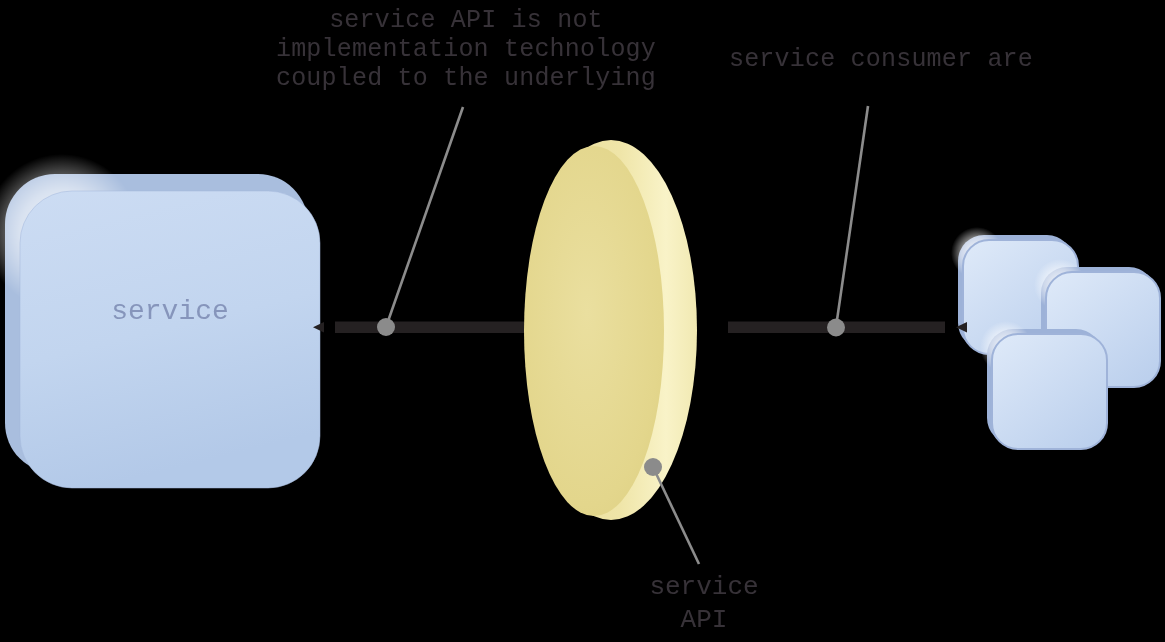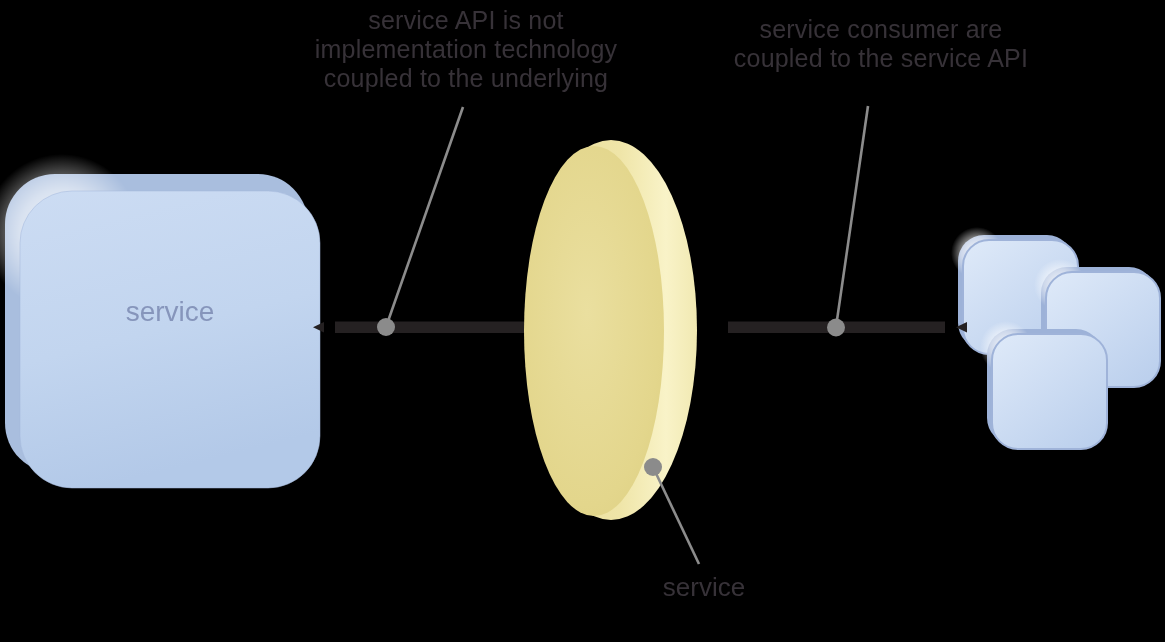--- a/index.html
+++ b/index.html
@@ -1,34 +1,34 @@
 <!DOCTYPE html>
 <html><head>
 <meta charset="utf-8">
 <style>
   html,body{margin:0;padding:0;background:#000;}
   .canvas{
     position:relative;
     width:1165px;height:642px;
     background:#000000;
     overflow:hidden;
-    font-family:Liberation Sans, sans-serif;
+    font-family:Liberation Mono, monospace;
   }
   .canvas svg{position:absolute;left:0;top:0;}
   .note{
     position:absolute;
     text-align:center;
     color:#373238;
     font-size:25px;
     line-height:29px;
     letter-spacing:0.2px;
     white-space:nowrap;
   }
   .note-left{left:266px;top:6px;width:400px;}
-  .note-right{left:681px;top:15px;width:400px;}
+  .note-right{left:681px;top:45px;width:400px;}
   .logic-label{
     position:absolute;left:20px;top:293px;width:300px;
     text-align:center;color:#8695bb;font-size:28px;line-height:37px;
   }
   .api-label{
     position:absolute;left:604px;top:571px;width:200px;
     text-align:center;color:#373238;font-size:26px;line-height:33px;
   }
 </style>
 </head>
@@ -122,24 +122,24 @@
   </svg>
 
   <div class="note note-left">
     <div>service API is not</div>
     <div>implementation technology</div>
     <div>coupled to the underlying</div>
   </div>
 
   <div class="note note-right">
     <div>service consumer are</div>
-    <div>coupled to the service API</div>
   </div>
 
   <div class="logic-label">
     <div>service</div>
   </div>
 
   <div class="api-label">
     <div>service</div>
+    <div>API</div>
   </div>
 
 </div>
 
 </body></html>

